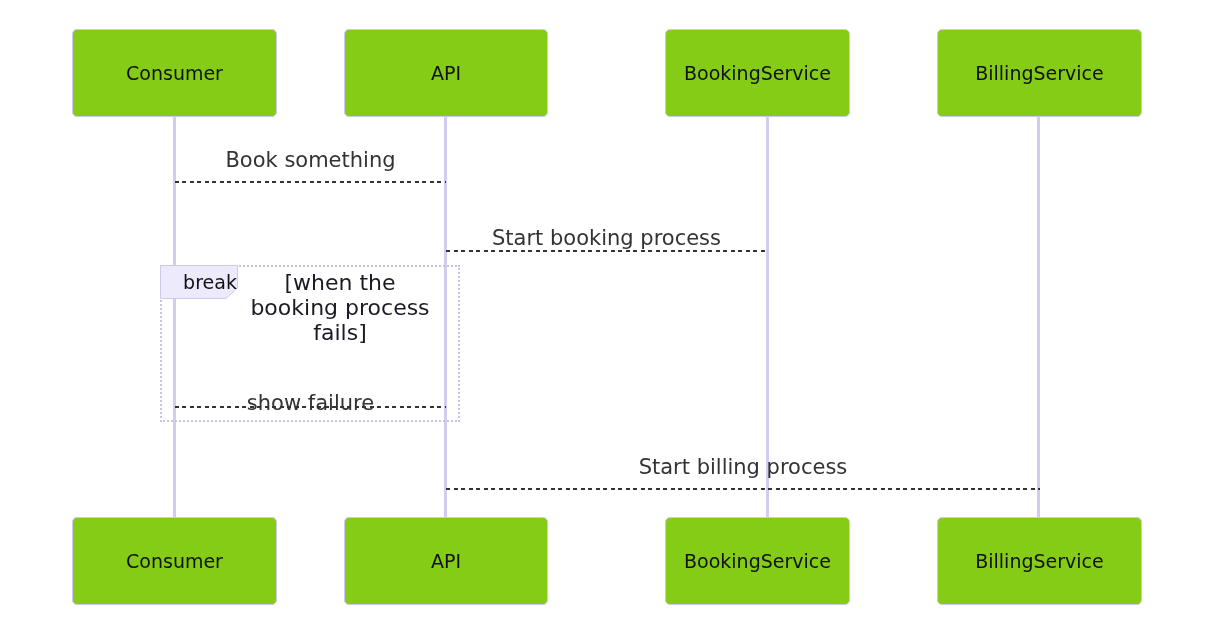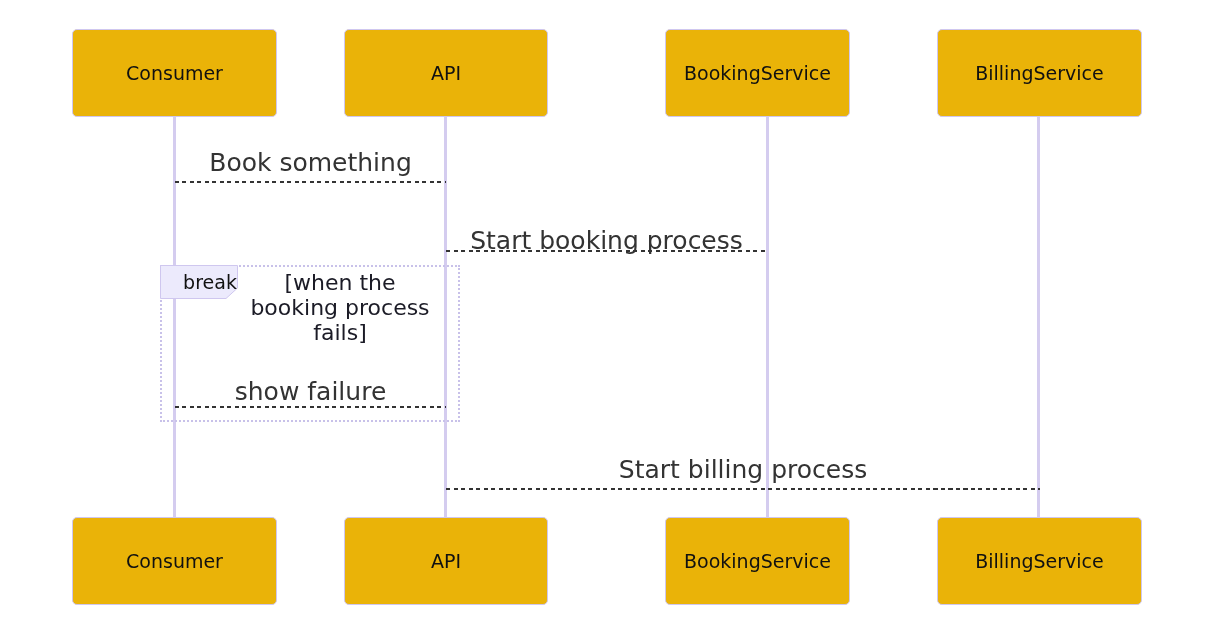--- a/index.html
+++ b/index.html
@@ -7,21 +7,21 @@
     position:relative;
     width:1219px; height:638px;
     background:#ffffff;
     font-family:"DejaVu Sans","Liberation Sans",sans-serif;
     overflow:hidden;
   }
   
   .actor {
     position:absolute;
     height:88px;
-    background:#eab308;
+    background:#84cc16;
     border:1px solid #CFC7EF;
     border-radius:5px;
     display:flex; align-items:center; justify-content:center;
     font-size:19px; color:#111111;
     box-sizing:border-box;
     z-index:3;
   }
   .row-top    { top:29px; }
   .row-bottom { top:517px; }
   .pos-consumer { left:72px;  width:205px; }
@@ -37,35 +37,35 @@
     z-index:1;
   }
   .ll-consumer { left:173px; }
   .ll-api      { left:444px; }
   .ll-booking  { left:766px; }
   .ll-billing  { left:1037px; }
 
   
   .msg-text {
     position:absolute;
-    font-size:25px; color:#333333;
+    font-size:21px; color:#333333;
     text-align:center;
     z-index:4;
   }
   .msg-line {
     position:absolute;
     height:2px;
     background:repeating-linear-gradient(90deg,#333333 0 4px,transparent 4px 7.5px);
     z-index:4;
   }
   .m1-text { left:175px; width:271px; top:148px; }
   .m1-line { left:175px; width:271px; top:181px; }
   .m2-text { left:446px; width:321px; top:226px; }
   .m2-line { left:446px; width:321px; top:250px; }
-  .m3-text { left:175px; width:271px; top:377px; }
+  .m3-text { left:175px; width:271px; top:391px; }
   .m3-line { left:175px; width:271px; top:406px; }
   .m4-text { left:446px; width:594px; top:455px; }
   .m4-line { left:446px; width:594px; top:488px; }
 
   
   .frag {
     position:absolute;
     left:160px; top:265px; width:300px; height:157px;
     border:2px dotted #C8C1E9;
     box-sizing:border-box;

